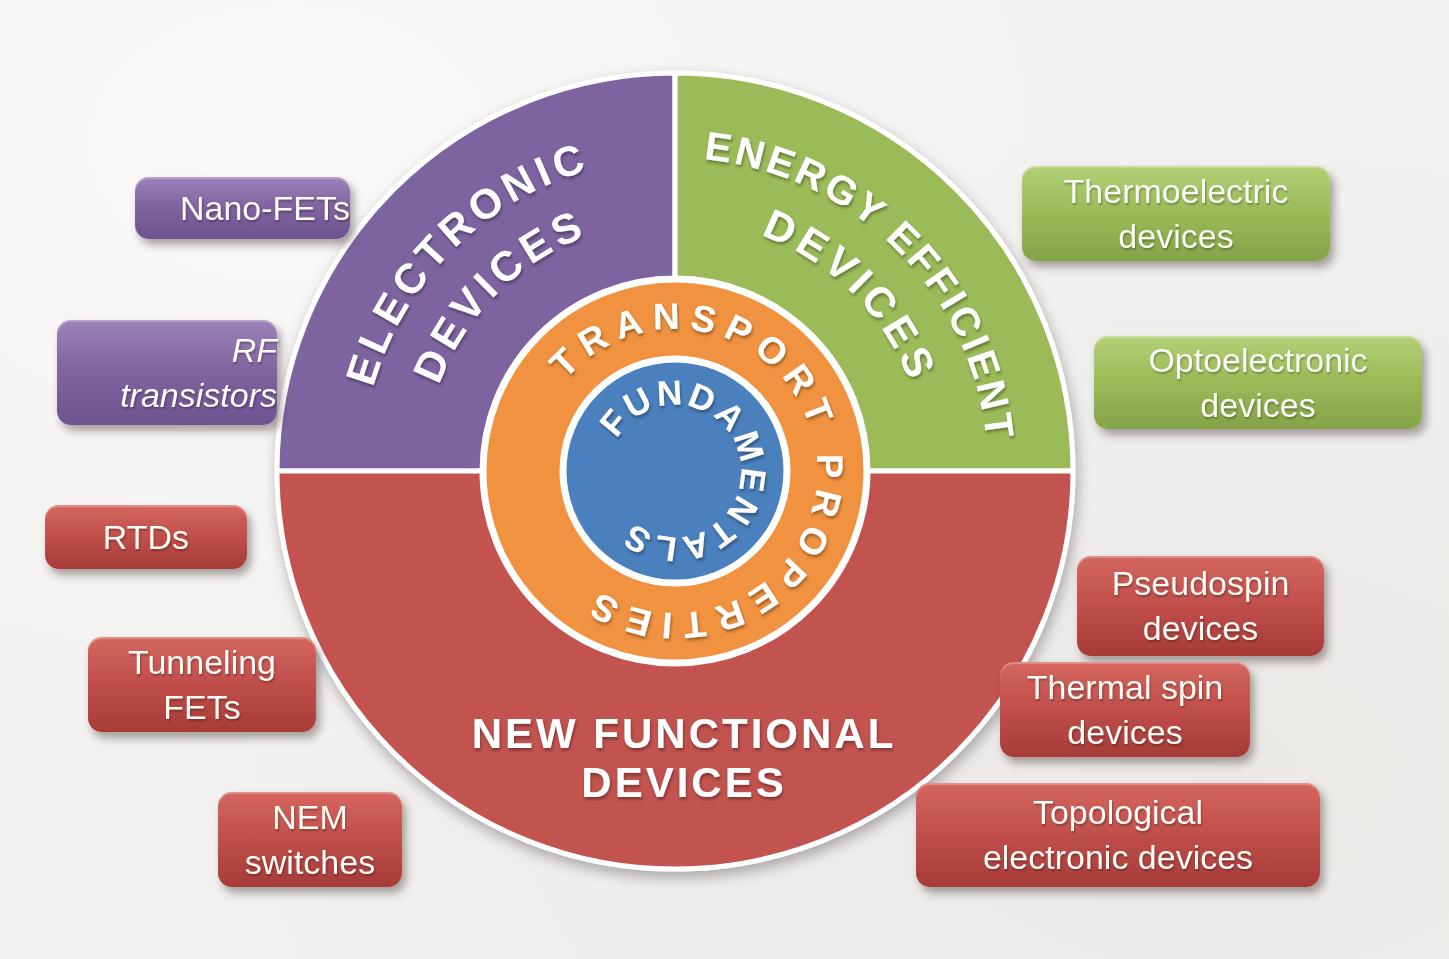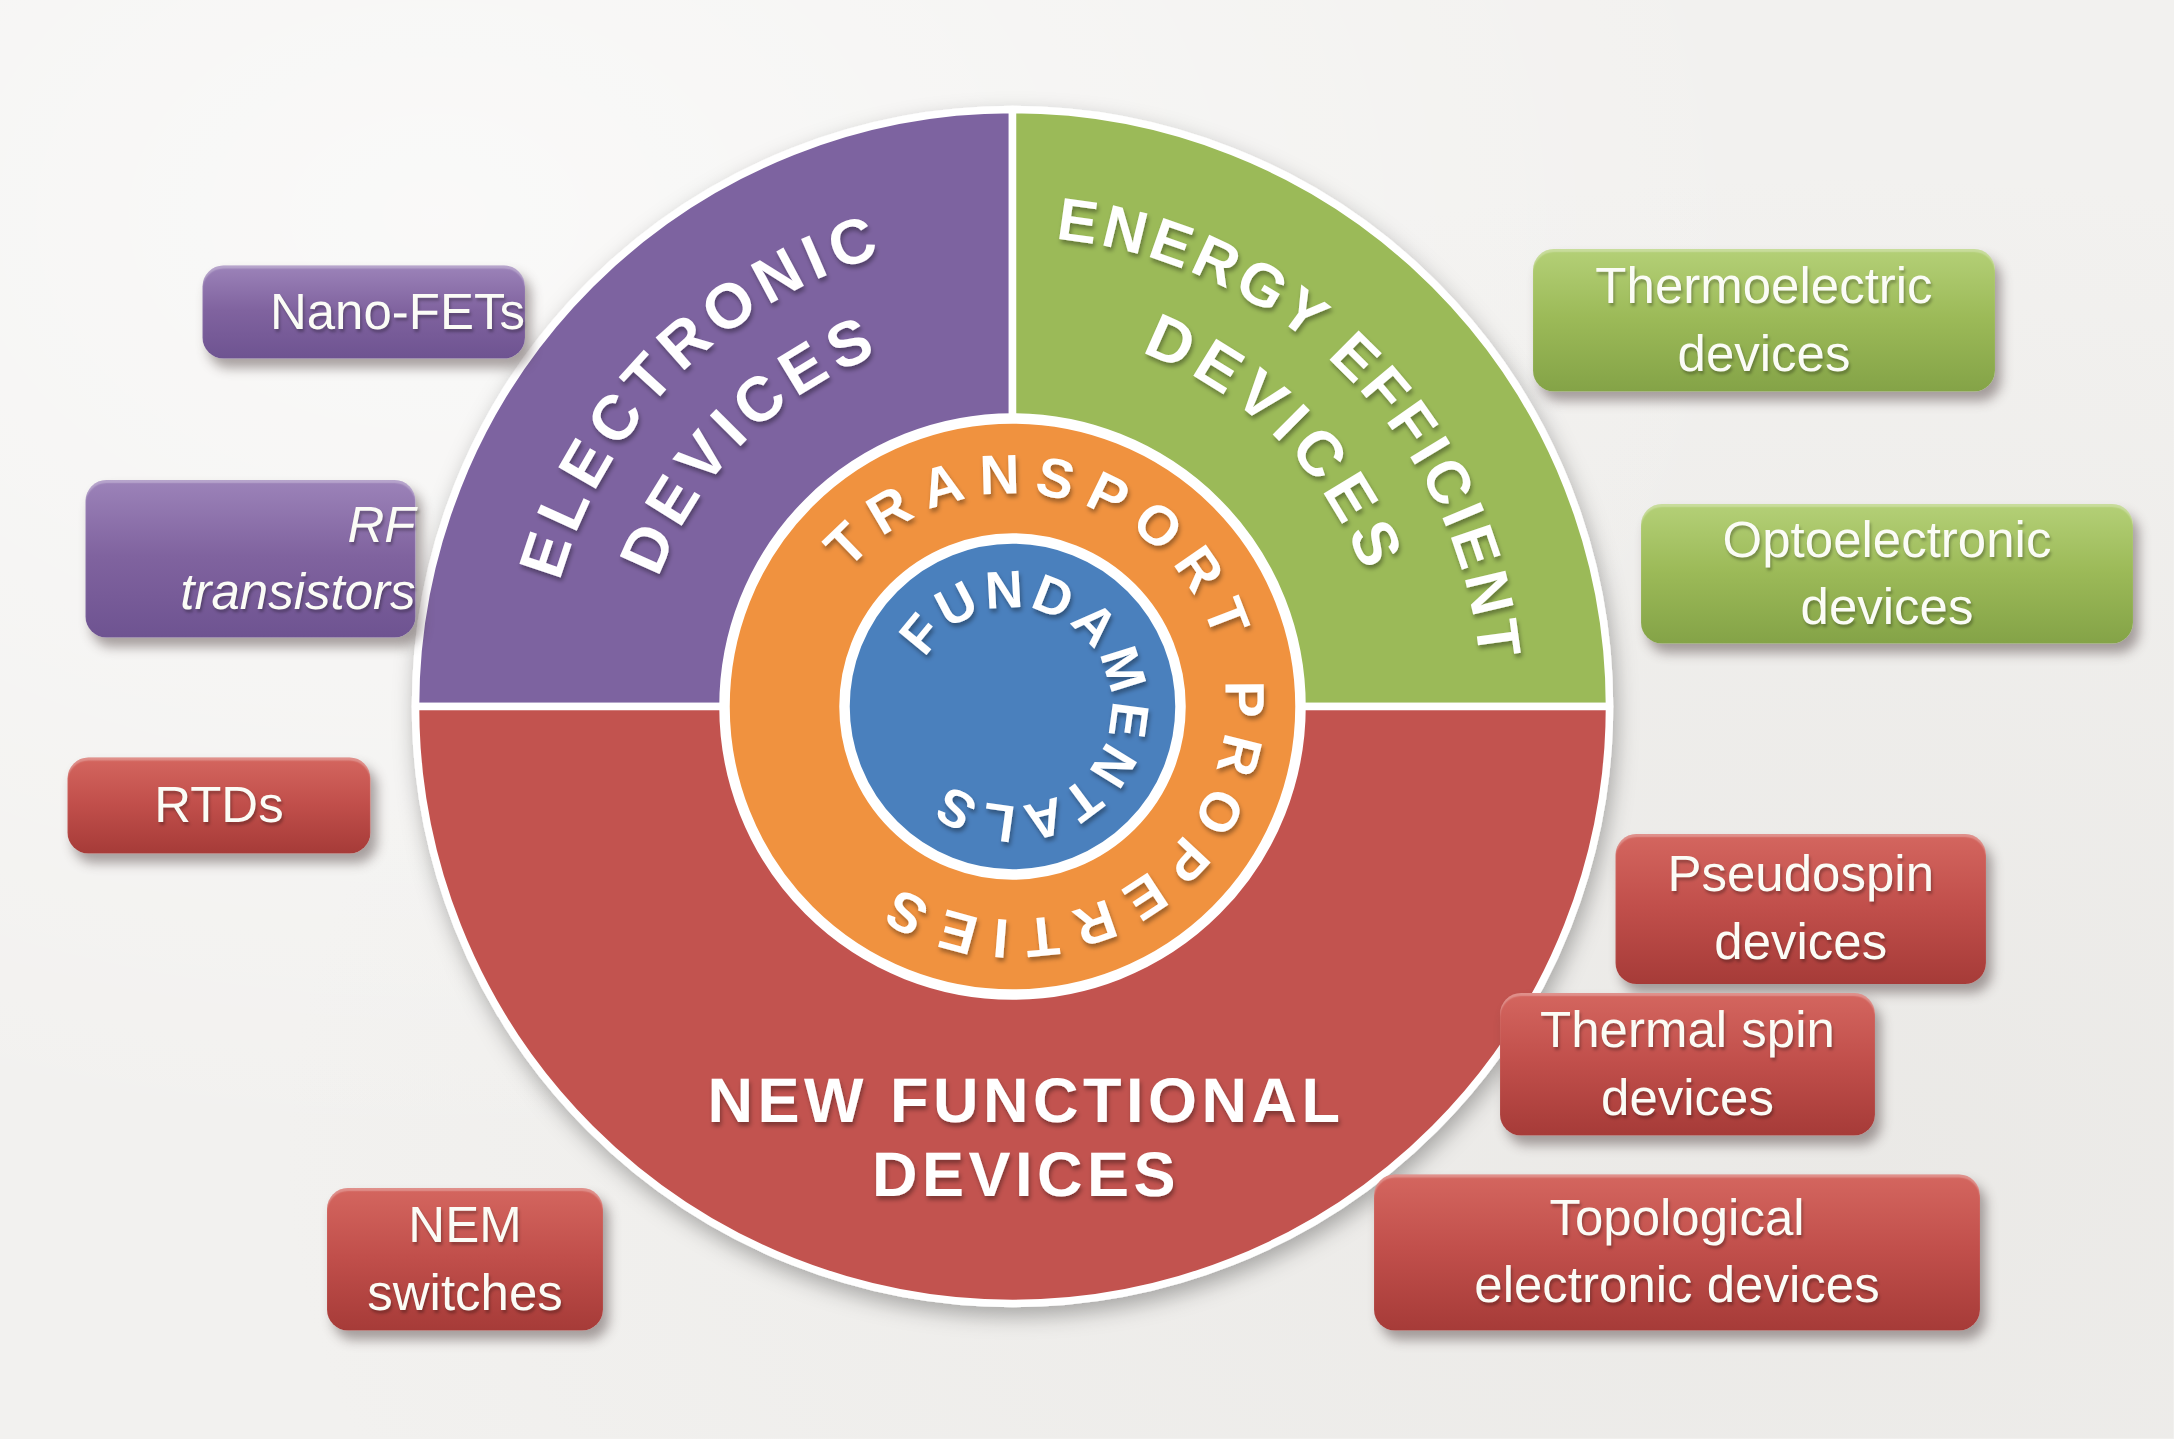--- a/index.html
+++ b/index.html
@@ -100,20 +100,24 @@
 
   <div class="callout c-purple" style="left:57px;top:320px;width:220px;height:105px;font-style:italic;">
     <span>RF</span>
     <span>transistors</span>
   </div>
 
   <div class="callout c-red" style="left:45px;top:505px;width:202px;height:64px;">
     <span>RTDs</span>
   </div>
 
+  <div class="callout c-red" style="left:88px;top:637px;width:228px;height:95px;">
+    <span>Tunneling</span>
+    <span>FETs</span>
+  </div>
 
   <div class="callout c-red" style="left:218px;top:792px;width:184px;height:95px;">
     <span>NEM</span>
     <span>switches</span>
   </div>
 
   <div class="callout c-green" style="left:1022px;top:166px;width:308px;height:95px;">
     <span>Thermoelectric</span>
     <span>devices</span>
   </div>

